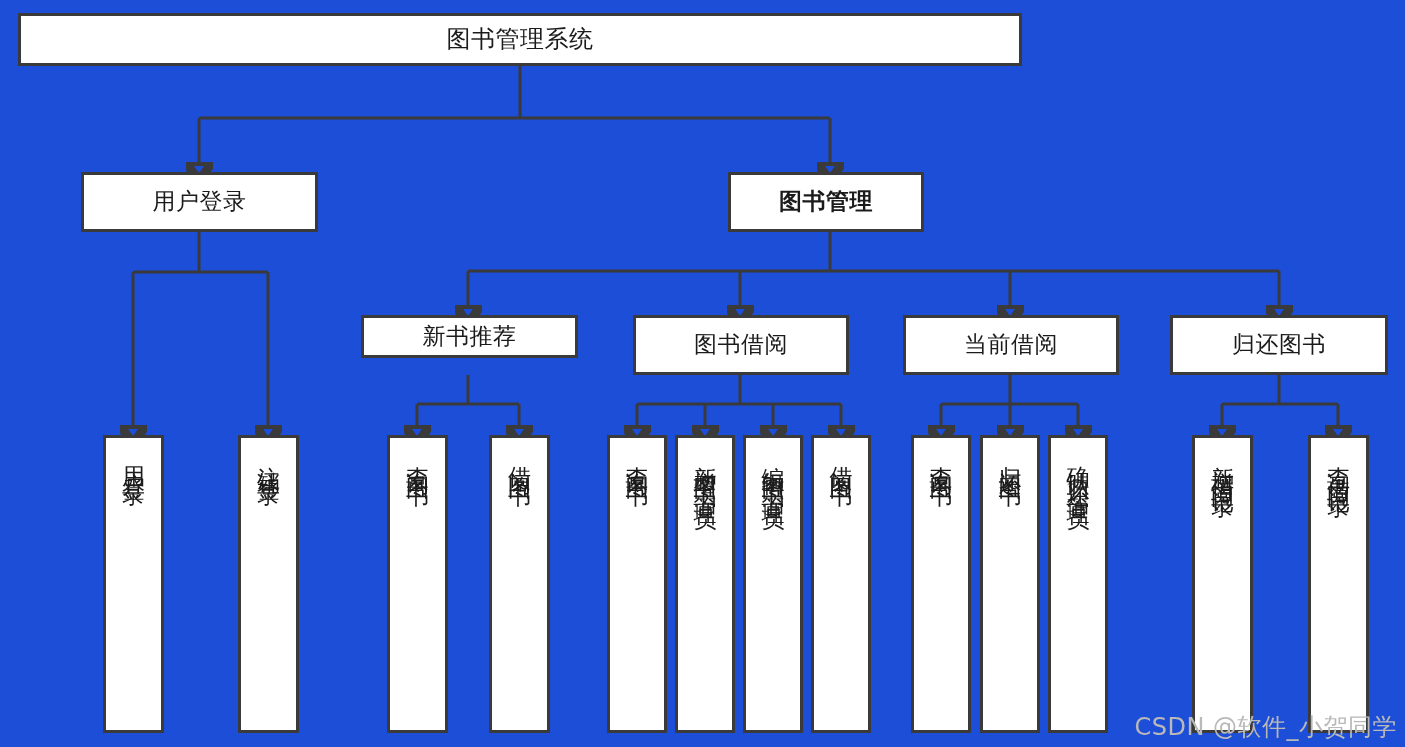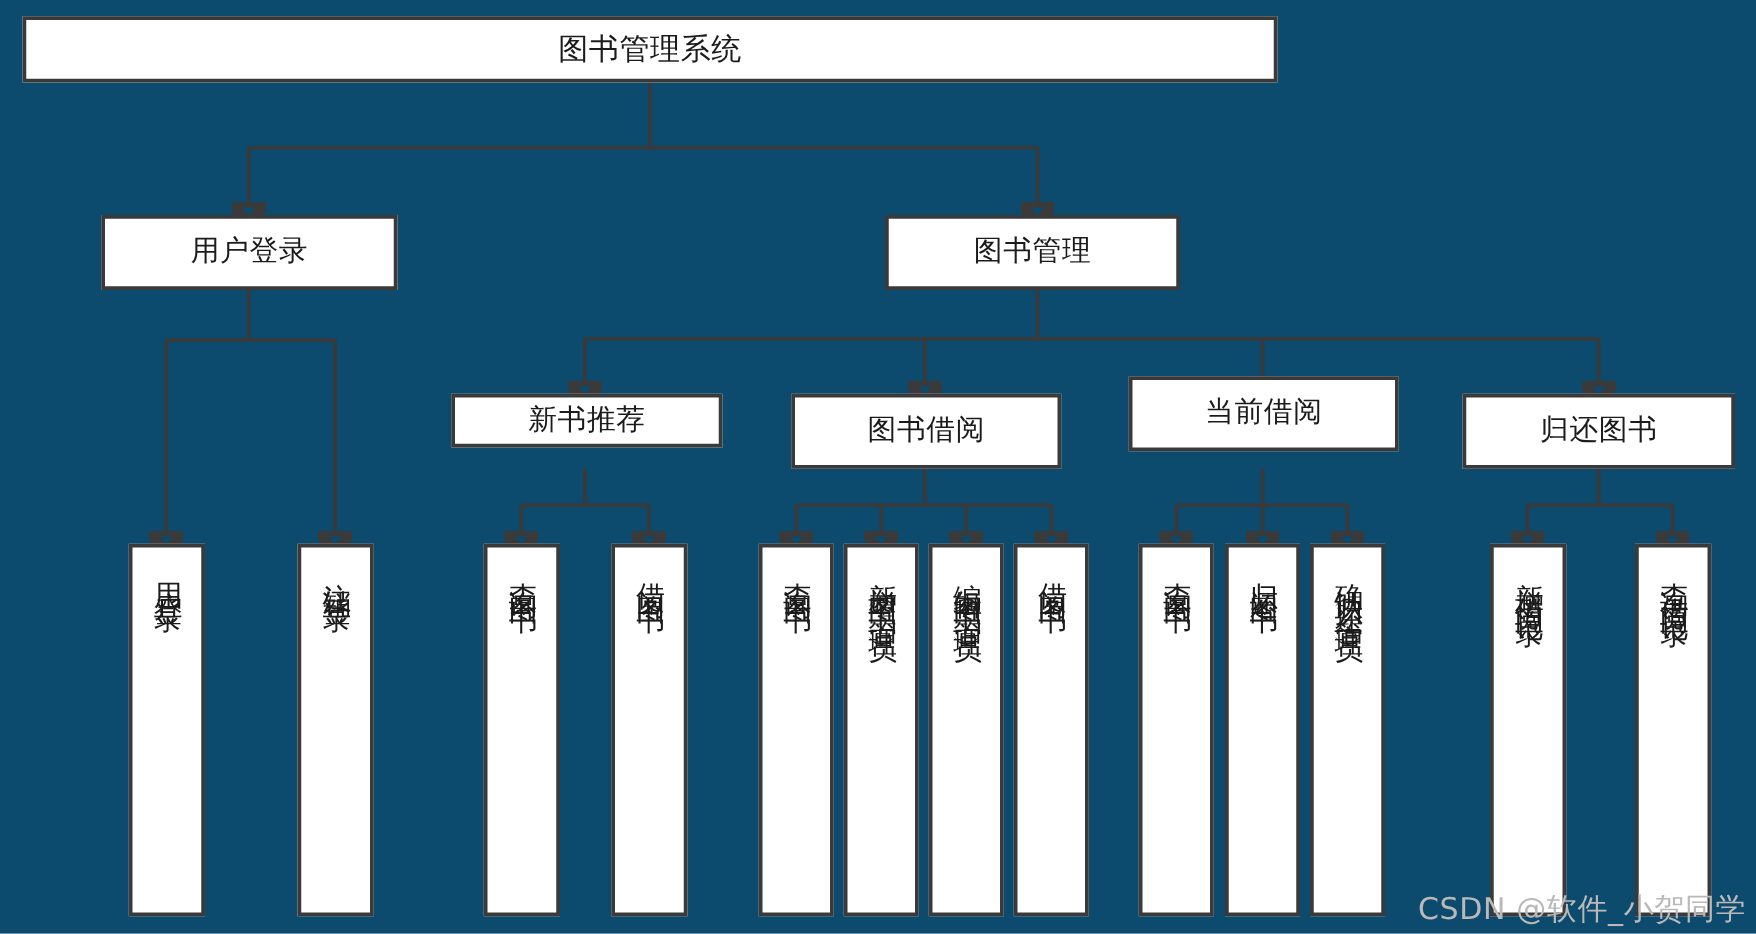--- a/index.html
+++ b/index.html
@@ -5,21 +5,21 @@
 <style>
   html,body{margin:0;padding:0;background:#ffffff;}
   body{
     font-family:"DejaVu Sans","Liberation Sans",sans-serif;
     color:#222222;
   }
   #diagram{
     position:relative;
     width:1405px;
     height:747px;
-    background:#0c4a6e;
+    background:#1d4ed8;
     overflow:hidden;
   }
   
   #connectors{
     position:absolute;
     left:0; top:0;
     width:1405px;
     height:747px;
     pointer-events:none;
   }
@@ -135,33 +135,33 @@
   </svg>
 
   <div class="node h root" style="left:18px; top:13px; width:1004px; height:53px;">
     <span class="label">图书管理系统</span>
   </div>
 
   <div class="node h" style="left:81px; top:172px; width:237px; height:60px;">
     <span class="label">用户登录</span>
   </div>
 
-  <div class="node h" style="left:708px; top:172px; width:236px; height:60px;">
+  <div class="node h" style="left:728px; top:172px; width:196px; height:60px;font-weight:bold;">
     <span class="label">图书管理</span>
   </div>
 
   <div class="node h" style="left:361px; top:315px; width:217px; height:43px;">
     <span class="label">新书推荐</span>
   </div>
 
   <div class="node h" style="left:633px; top:315px; width:216px; height:60px;">
     <span class="label">图书借阅</span>
   </div>
 
-  <div class="node h" style="left:903px; top:301px; width:216px; height:60px;">
+  <div class="node h" style="left:903px; top:315px; width:216px; height:60px;">
     <span class="label">当前借阅</span>
   </div>
 
   <div class="node h" style="left:1170px; top:315px; width:218px; height:60px;">
     <span class="label">归还图书</span>
   </div>
 
   <div class="node v" style="left:103px; top:435px; width:61px; height:298px;">
     <span class="label">用户登录</span>
   </div>

